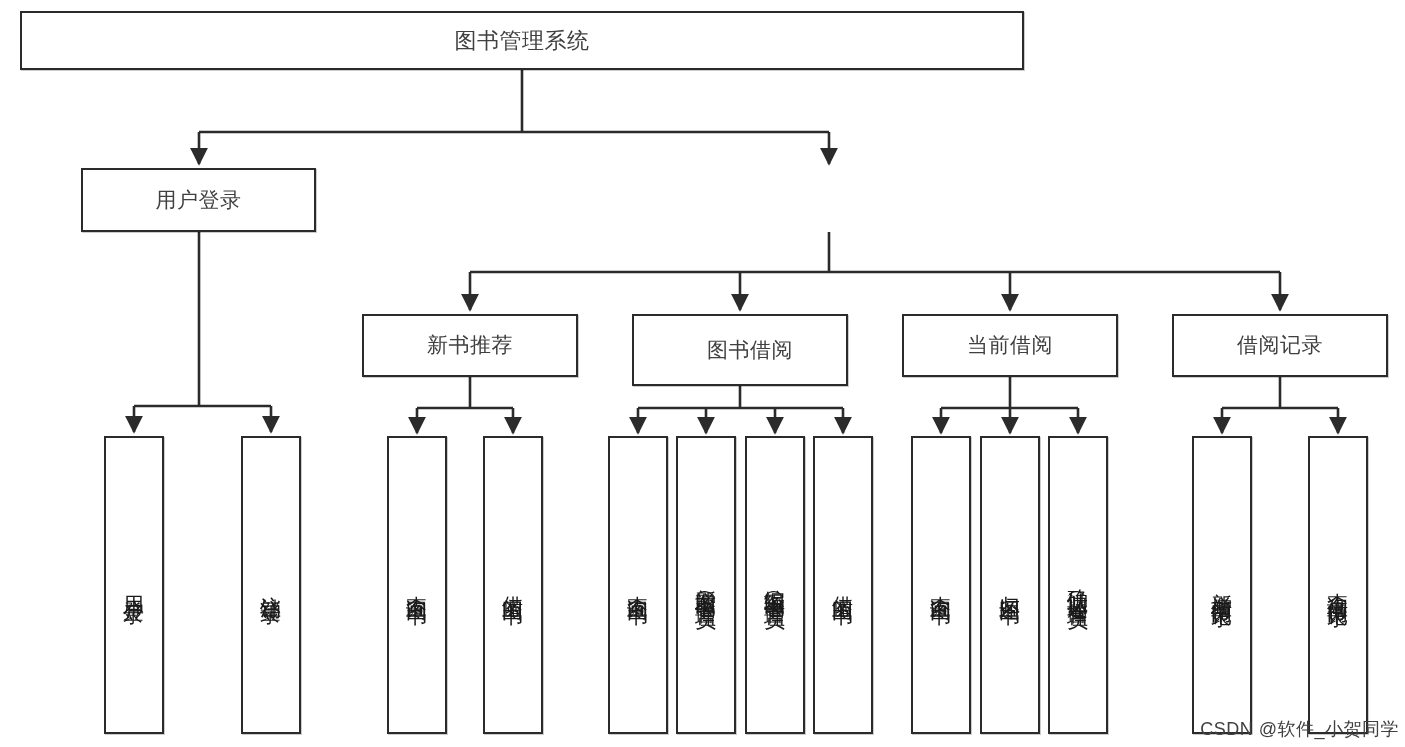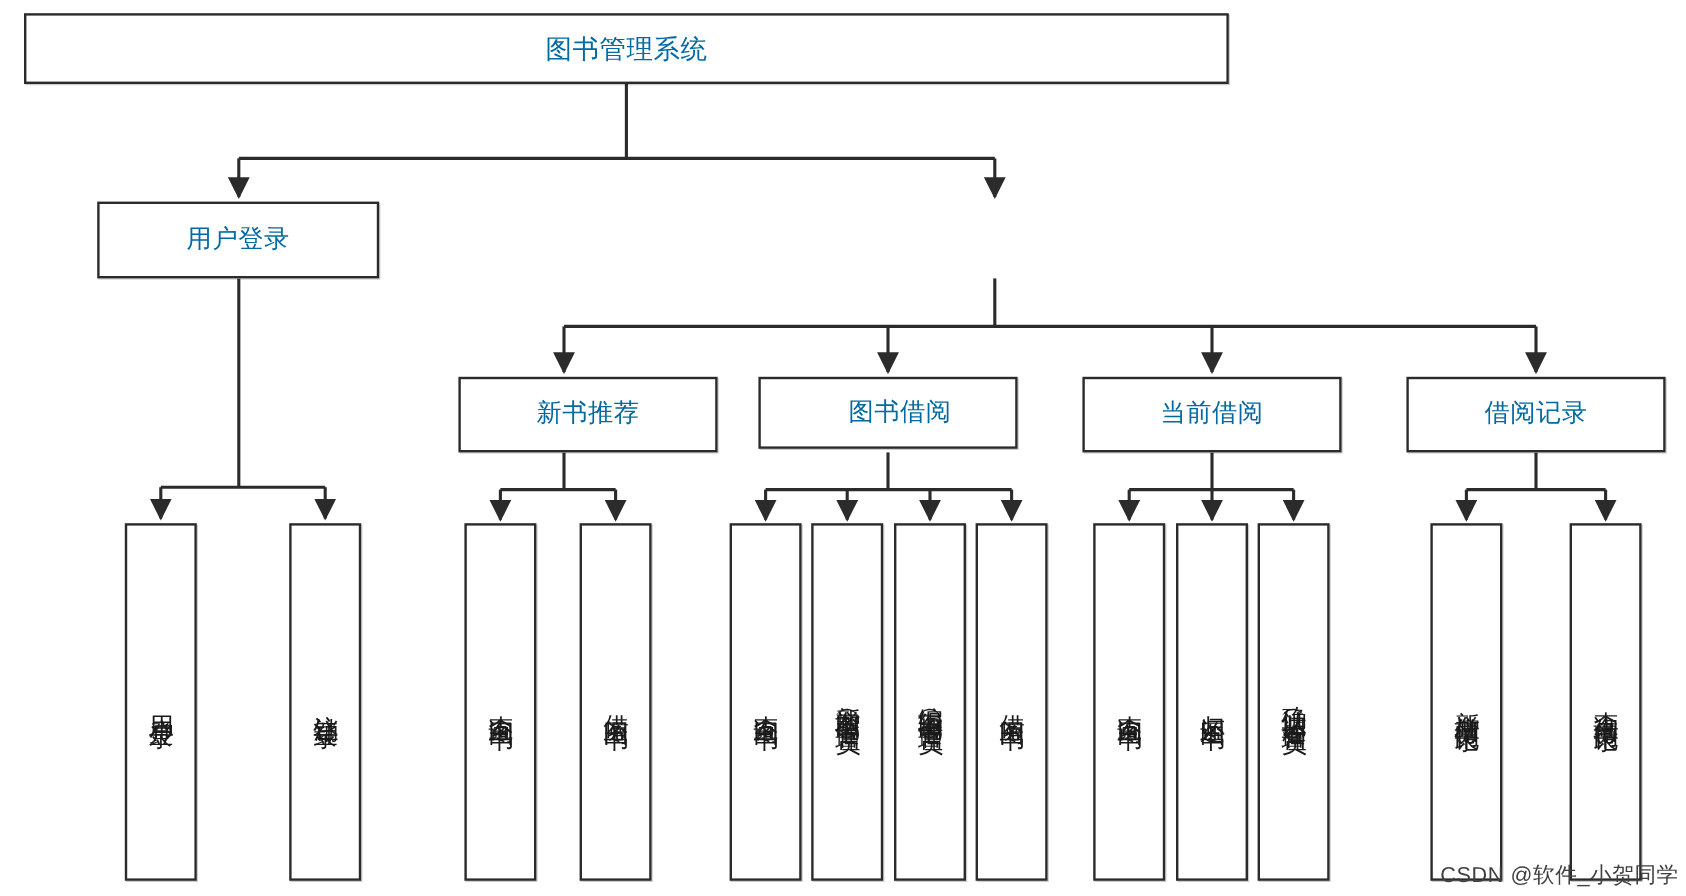--- a/index.html
+++ b/index.html
@@ -32,21 +32,21 @@
     position: absolute;
     box-sizing: border-box;
     border: 2.5px solid #2b2b2b;
     background: #ffffff;
     display: flex;
     align-items: center;
     justify-content: center;
     box-shadow: 1px 1px 0 rgba(0,0,0,0.20);
   }
   .node-label {
-    color: #0369a1;
+    color: #404040;
     font-size: 21px;
     line-height: 1.15;
     letter-spacing: 0.5px;
     white-space: nowrap;
     user-select: none;
   }
   .node-root .node-label { font-size: 22px; }
   .leaf-box {
     position: absolute;
     box-sizing: border-box;
@@ -134,24 +134,24 @@
   </svg>
 
   <div class="node-box node-root" style="left:20px; top:11px; width:1004px; height:59px;">
     <span class="node-label">图书管理系统</span>
   </div>
 
   <div class="node-box" style="left:81px; top:168px; width:235px; height:64px;">
     <span class="node-label">用户登录</span>
   </div>
 
-  <div class="node-box" style="left:362px; top:314px; width:216px; height:63px;margin-left:20px;">
+  <div class="node-box" style="left:362px; top:314px; width:216px; height:63px;">
     <span class="node-label">新书推荐</span>
   </div>
-  <div class="node-box" style="left:632px; top:314px; width:216px; height:60px;padding-left:20px;">
+  <div class="node-box" style="left:632px; top:314px; width:216px; height:72px;padding-left:20px;">
     <span class="node-label">图书借阅</span>
   </div>
   <div class="node-box" style="left:902px; top:314px; width:216px; height:63px;text-align:center;">
     <span class="node-label">当前借阅</span>
   </div>
   <div class="node-box" style="left:1172px; top:314px; width:216px; height:63px;">
     <span class="node-label">借阅记录</span>
   </div>
 
   <div class="leaf-box" style="left:104px; top:436px; width:60px; height:298px;">

